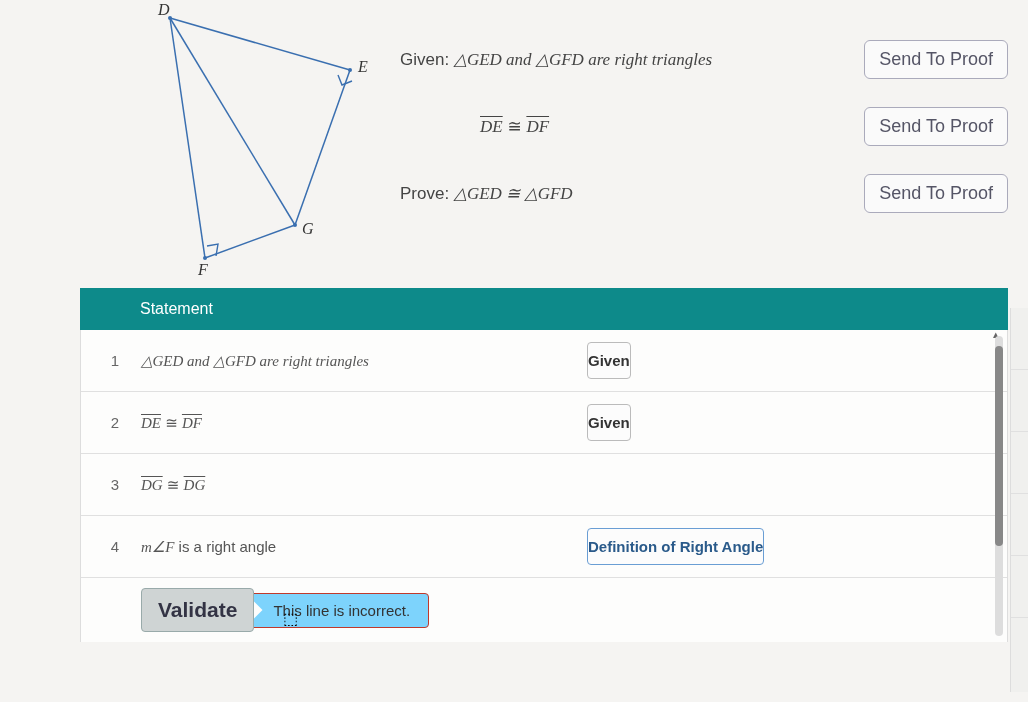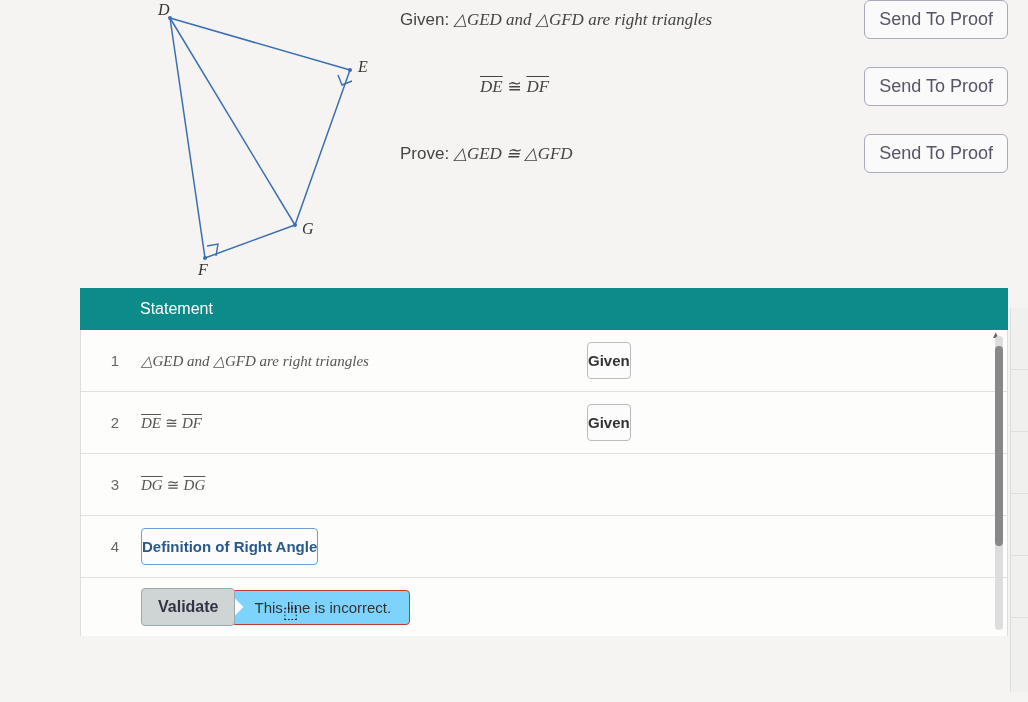--- a/index.html
+++ b/index.html
@@ -24,20 +24,21 @@
     gap: 20px;
     padding-top: 0;
   }
   .diagram-box {
     width: 300px;
     height: 280px;
     flex-shrink: 0;
   }
   .problem-text {
     flex: 1;
+    padding-top: 40px;
     font-size: 17px;
     color: #444;
   }
   .problem-row {
     display: flex;
     align-items: center;
     margin-bottom: 28px;
     gap: 20px;
   }
   .problem-row .txt { flex: 1; }
@@ -111,21 +112,21 @@
     display: flex;
     align-items: center;
     padding: 10px 0 10px 60px;
     gap: 0;
   }
   .validate-btn {
     background: #cfd4d4;
     border: 1px solid #9aa;
     border-radius: 4px;
     padding: 9px 16px;
-    font-size: 16px;
+    font-size: 21px;
     color: #334;
     font-weight: 600;
     cursor: pointer;
     position: relative;
     z-index: 2;
   }
   .error-flag {
     position: relative;
     border: 1.5px solid #c0392b;
     border-radius: 4px;
@@ -290,20 +291,23 @@
         <div class="col-num">3</div>
         <div class="col-stmt">
           <span class="overline">DG</span>
           <span> ≅ </span>
           <span class="overline">DG</span>
         </div>
       </div>
 
       <div class="proof-row">
         <div class="col-num">4</div>
+        <div class="col-stmt">
+          <span class="math-it">m∠F</span><span> is a right angle</span>
+        </div>
         <div class="col-reason">
           <span class="reason-chip hl">Definition of Right Angle</span>
         </div>
       </div>
 
       <div class="validate-row">
         <button class="validate-btn">Validate</button>
         <div class="error-flag">This line is incorrect.</div>
         <span class="cursor-icon">⬚</span>
       </div>

